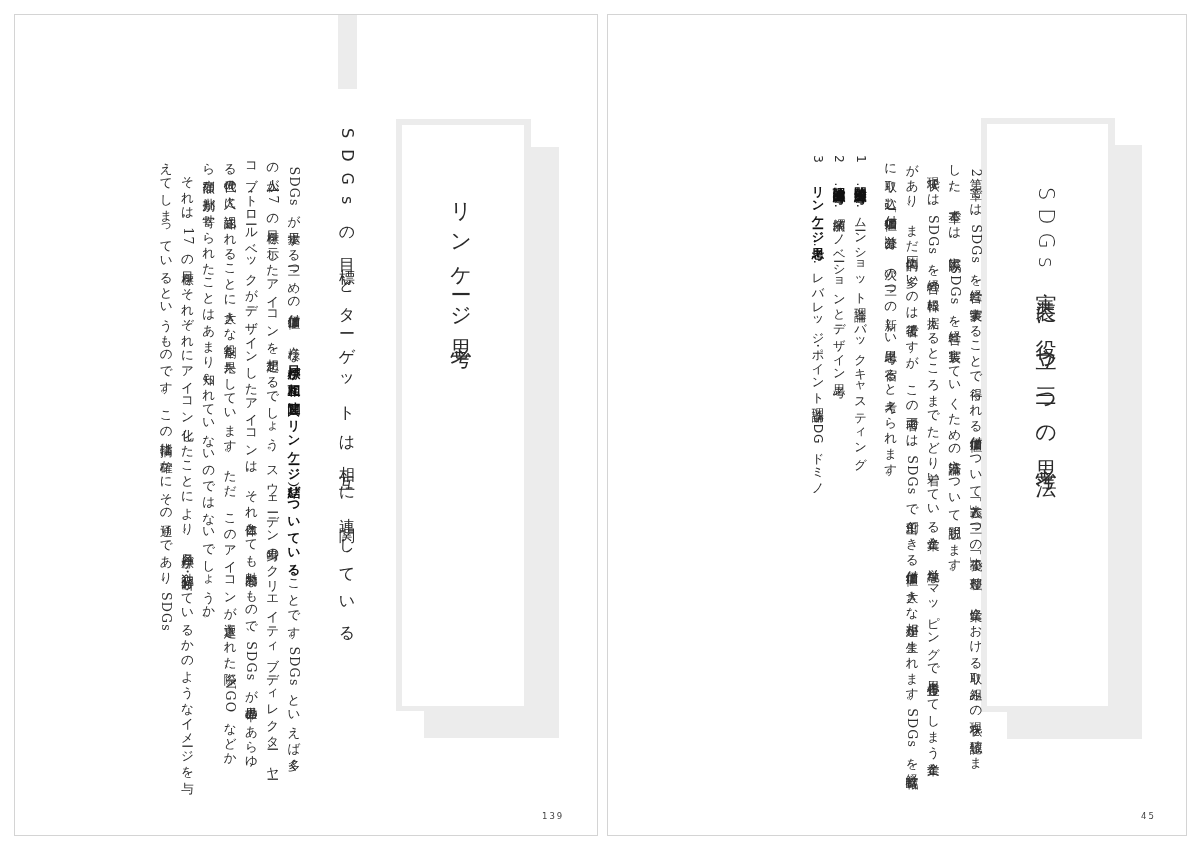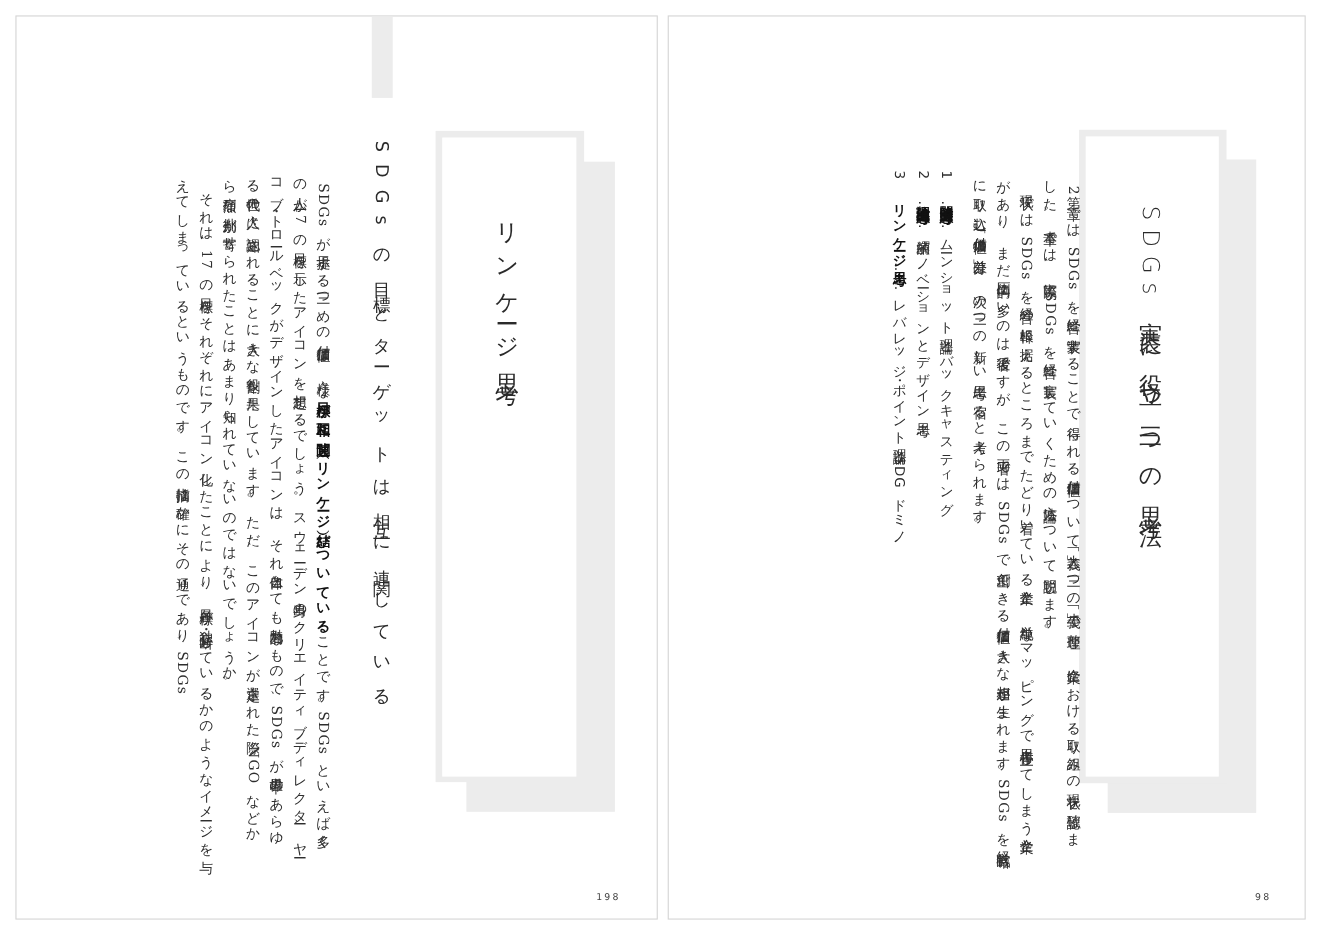--- a/index.html
+++ b/index.html
@@ -115,35 +115,35 @@
 
   <div class="vtext chapter-title" id="left-title">リンケージ思考</div>
 
   <div class="vtext subtitle" id="left-subtitle">SDGsの目標とターゲットは相互に連関している</div>
 
   <div class="vtext body-col" id="left-body">
     <p><span class="indent">　</span><span>SDGsが提示する三つめの付加価値は、様々な</span><span class="bold">目標が相互に連関し（リンケージ）結びついている</span><span>ことです。SDGsといえば多くの人が17の目標を示したアイコンを想起するでしょう。スウェーデン出身のクリエイティブディレクター、ヤーコブ・トロールベックがデザインしたアイコンは、それ自体とても魅力的なもので、SDGsが世界中のあらゆる世代の人々に認知されることに大きな役割を果たしています。ただ、このアイコンが選定された際、NGOなどから痛烈な批判が寄せられたことはあまり知られていないのではないでしょうか。</span></p>
     <p><span class="indent">　</span><span>それは、17の目標をそれぞれにアイコン化したことにより、各目標が独立・分断しているかのようなイメージを与えてしまっているというものです。この指摘は確かにその通りであり、SDGs</span></p>
   </div>
 
-  <div class="page-number" id="left-pagenum">198</div>
+  <div class="page-number" id="left-pagenum">139</div>
 </div>
 
 <div class="page" id="page-right">
   <div class="title-box-shadow" id="right-shadow"></div>
   <div class="title-box-outer" id="right-box-outer"></div>
   <div class="title-box-inner" id="right-box-inner"></div>
 
   <div class="vtext chapter-title" id="right-title">SDGs実装に役立つ三つの思考法</div>
 
   <div class="vtext body-col" id="right-body">
     <p><span class="indent">　</span><span>第2章では、SDGsを経営に実装することで得られる付加価値について「大義」と三つの「小義」で整理し、企業における取り組みの現状を確認しました。本章では、実際にSDGsを経営に実装していくための方法論について説明します。</span></p>
     <p><span class="indent">　</span><span>現状では、SDGsを経営の根幹に据えるところまでたどり着いている企業と、単純なマッピングで思考停止してしまう企業とがあり、まだ圧倒的に多いのは後者ですが、この両者では、SDGsで創出できる付加価値に大きな相違が生まれます。SDGsを経営戦略に取り込む「付加価値の差分」は、次の三つの新しい思考に宿ると考えられます。</span></p>
     <span class="para-gap"></span>
     <div class="list-col">
       <p><span>1</span>　<span class="bold">時間的逆算思考</span><span>……</span><span>ムーンショット理論とバックキャスティング</span></p>
       <p><span>2</span>　<span class="bold">論理的逆算思考</span><span>……</span><span>演繹的イノベーションとデザイン思考</span></p>
       <p><span>3</span>　<span class="bold">リンケージ思考</span><span>……</span><span>レバレッジ・ポイント理論とSDGドミノ</span></p>
     </div>
   </div>
 
-  <div class="page-number" id="right-pagenum">98</div>
+  <div class="page-number" id="right-pagenum">45</div>
 </div>
 
 </body></html>

